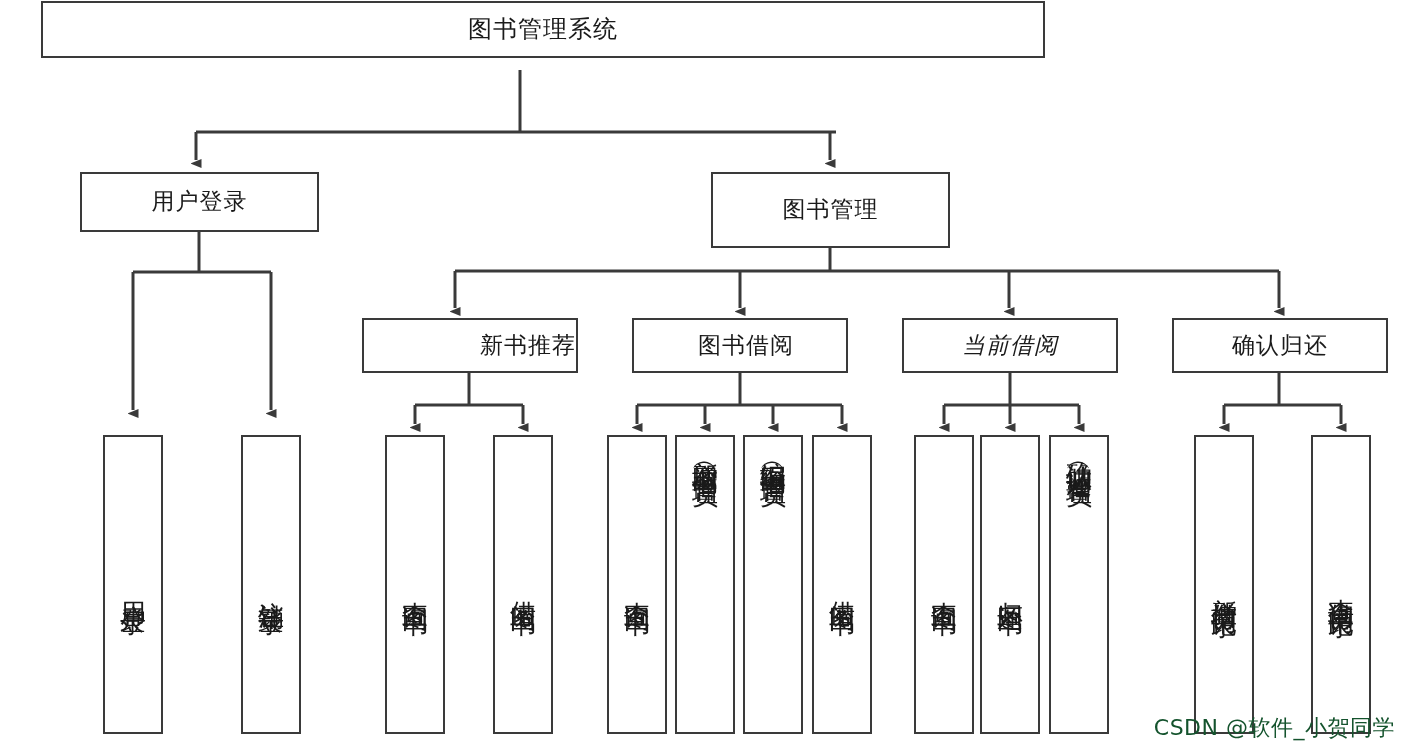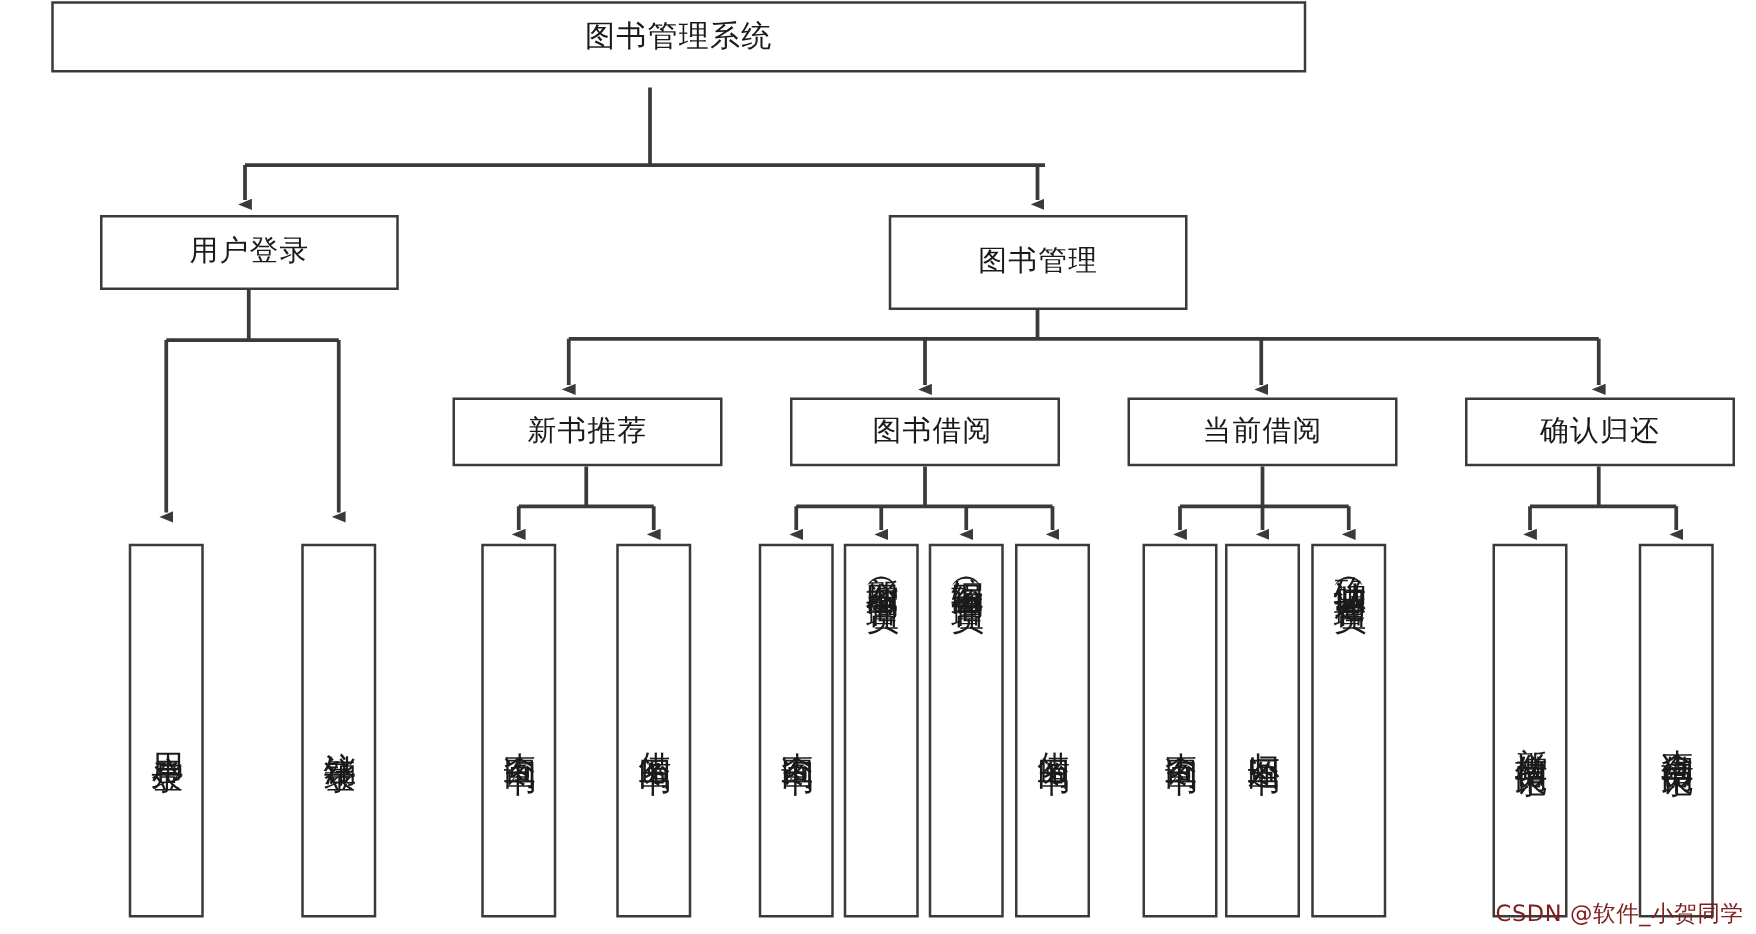--- a/index.html
+++ b/index.html
@@ -68,22 +68,22 @@
     color: #1a1a1a;
   }
   .node-vc {
     align-items: center;
     justify-content: center;
   }
   .watermark {
     position: absolute;
     right: 10px;
     bottom: 4px;
-    font-size: 18px;
-    color: #7f1d1d;
+    font-size: 22px;
+    color: #14532d;
     letter-spacing: 0.5px;
     white-space: nowrap;
   }
 </style>
 </head>
 <body>
 
 <div id="diagram-root">
 
   <svg id="edge-layer" viewBox="0 0 1405 747" width="1405" height="747" xmlns="http://www.w3.org/2000/svg">
@@ -141,29 +141,29 @@
   </div>
 
   <div class="node node-h" style="left:80px; top:172px; width:239px; height:60px;">
     <span>用户登录</span>
   </div>
 
   <div class="node node-h" style="left:711px; top:172px; width:239px; height:76px;">
     <span>图书管理</span>
   </div>
 
-  <div class="node node-h" style="left:362px; top:318px; width:216px; height:55px;">
+  <div class="node node-h" style="left:362px; top:318px; width:216px; height:55px;justify-content:flex-end;">
     <span>新书推荐</span>
   </div>
 
   <div class="node node-h" style="left:632px; top:318px; width:216px; height:55px;padding-left:12px;">
     <span>图书借阅</span>
   </div>
 
-  <div class="node node-h" style="left:902px; top:318px; width:216px; height:55px;">
+  <div class="node node-h" style="left:902px; top:318px; width:216px; height:55px;font-style:italic;">
     <span>当前借阅</span>
   </div>
 
   <div class="node node-h" style="left:1172px; top:318px; width:216px; height:55px;">
     <span>确认归还</span>
   </div>
 
   <div class="node node-v node-vc" style="left:103px; top:435px; width:60px; height:299px;">
     <span class="vtext-center">用户登录</span>
   </div>

